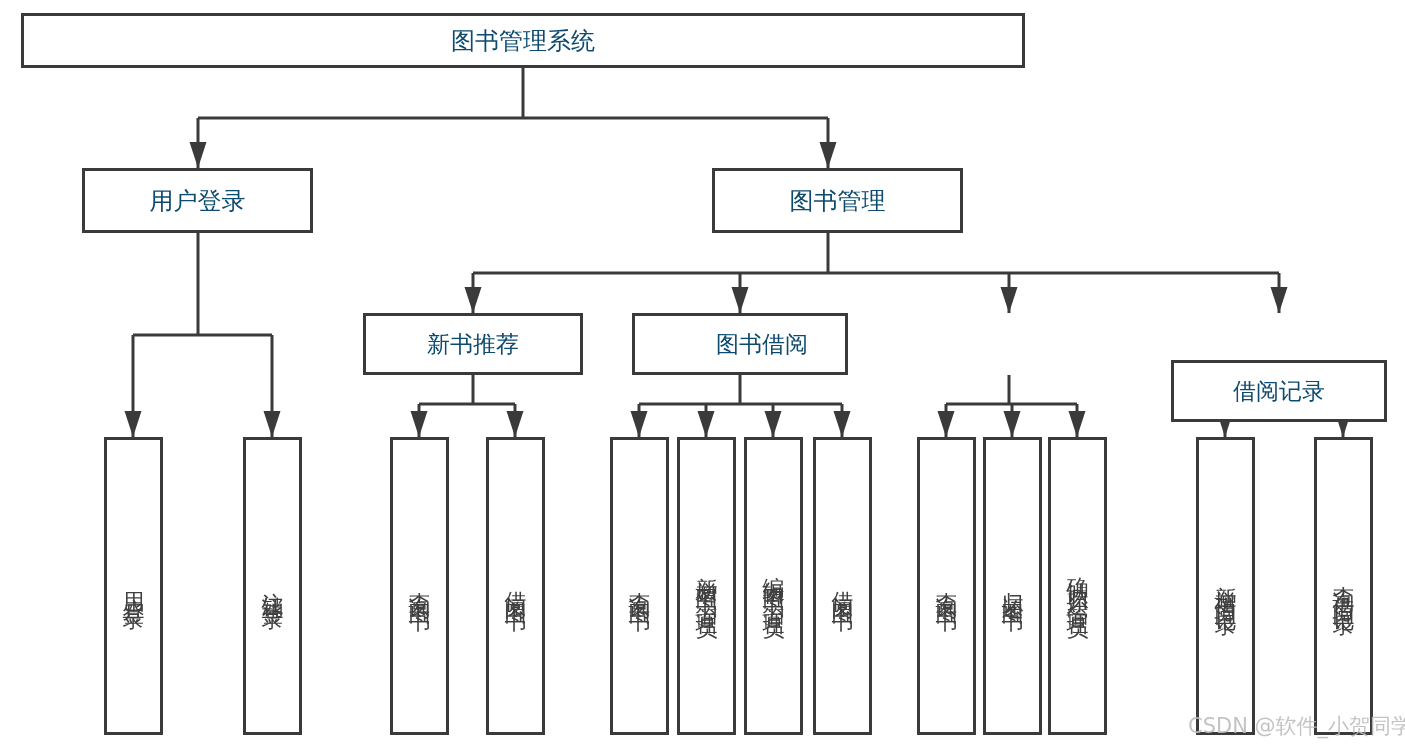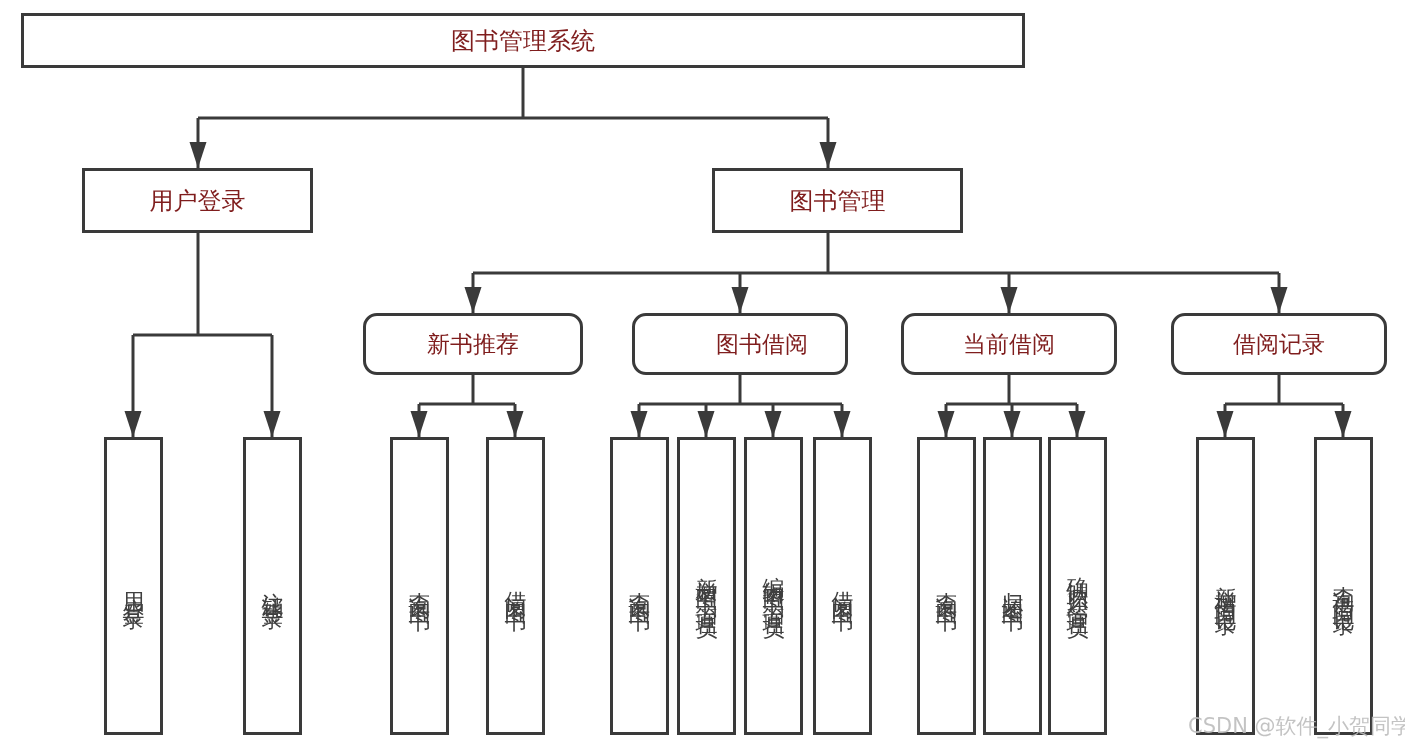--- a/index.html
+++ b/index.html
@@ -22,32 +22,32 @@
     z-index: 0;
   }
   .node {
     position: absolute;
     box-sizing: border-box;
     border: 3px solid #3a3a3a;
     background: #ffffff;
     display: flex;
     align-items: center;
     justify-content: center;
-    color: #7f1d1d;
+    color: #0c4a6e;
     z-index: 1;
   }
   .node-root  { left: 21px;  top: 13px;  width: 1004px; height: 55px; font-size: 24px; }
   .node-l2    { top: 168px; height: 65px; font-size: 24px; }
   .node-l2-0  { left: 82px;  width: 231px; }
   .node-l2-1  { left: 712px; width: 251px; }
-  .node-l3    { top: 313px; height: 62px; font-size: 23px; border-radius: 14px; }
+  .node-l3    { top: 313px; height: 62px; font-size: 23px; }
   .node-l3-0  { left: 363px;  width: 220px; }
   .node-l3-1  { left: 632px;  width: 216px; padding-left: 44px; }
   .node-l3-2  { left: 901px;  width: 216px; }
-  .node-l3-3  { left: 1171px; width: 216px; }
+  .node-l3-3  { left: 1171px; width: 216px; margin-top: 47px; }
   .leaf {
     position: absolute;
     box-sizing: border-box;
     top: 437px;
     width: 59px;
     height: 298px;
     border: 3px solid #3a3a3a;
     background: #ffffff;
     display: flex;
     align-items: center;
@@ -137,21 +137,20 @@
     </g>
   </svg>
 
   <div class="node node-root">图书管理系统</div>
 
   <div class="node node-l2 node-l2-0">用户登录</div>
   <div class="node node-l2 node-l2-1">图书管理</div>
 
   <div class="node node-l3 node-l3-0">新书推荐</div>
   <div class="node node-l3 node-l3-1">图书借阅</div>
-  <div class="node node-l3 node-l3-2">当前借阅</div>
   <div class="node node-l3 node-l3-3">借阅记录</div>
 
   <div class="leaf leaf-0">用户登录</div>
   <div class="leaf leaf-1">注销登录</div>
   <div class="leaf leaf-2">查询图书</div>
   <div class="leaf leaf-3">借阅图书</div>
   <div class="leaf leaf-4">查询图书</div>
   <div class="leaf leaf-5">新增图书（管理员）</div>
   <div class="leaf leaf-6">编辑图书（管理员）</div>
   <div class="leaf leaf-7">借阅图书</div>

